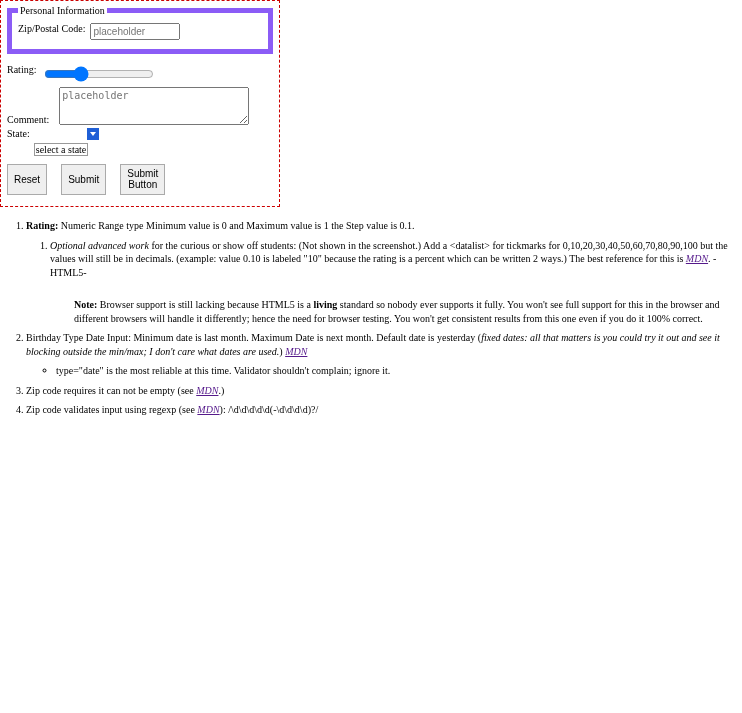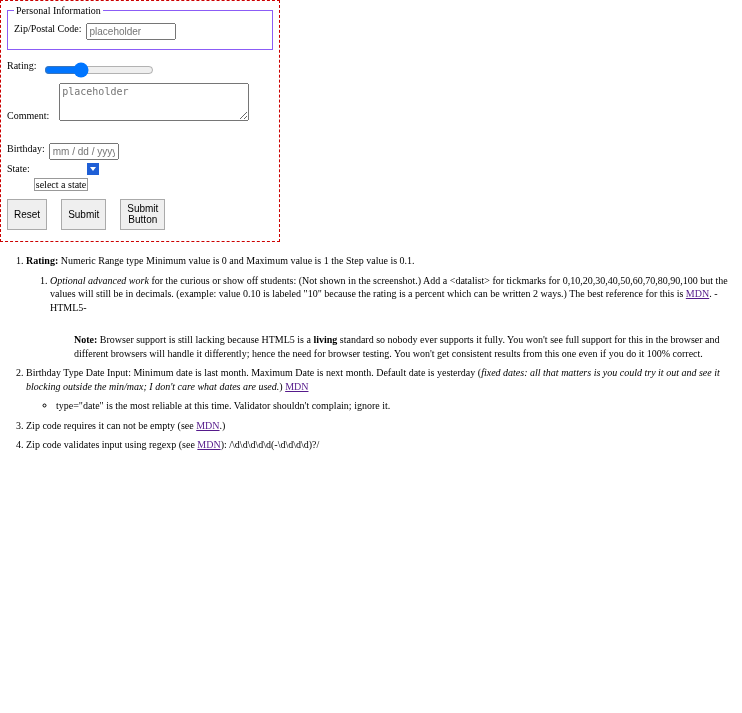--- a/index.html
+++ b/index.html
@@ -11,21 +11,21 @@
   color: #000;
   width: 742px;
 }
 .form-area {
   border: 1px dashed #cc0000;
   width: 280px;
   padding: 4px 6px 8px 6px;
   margin-bottom: 12px;
 }
 fieldset {
-  border: 1px solid #8b5cf6;
+  border: 5px solid #8b5cf6;
   margin: 0 0 6px 0;
   padding: 4px 6px 6px 6px;
 }
 legend {
   font-size: 10px;
   padding: 0 2px;
 }
 label { font-size: 10px; }
 input[type="text"] {
   font-size: 10px;
@@ -75,21 +75,21 @@
 }
 .submit-button-big {
   padding: 4px 6px;
   line-height: 1.05;
   white-space: pre;
 }
 ol { padding-left: 26px; margin: 6px 0; }
 ol ol, ol ul { padding-left: 24px; }
 li { margin: 6px 0; font-size: 10px; line-height: 1.35; }
 .ital { font-style: italic; }
-a { color: #551A8B; text-decoration: underline; }
+a { color: #551A8B; text-decoration: underline; font-style: italic; }
 .note-indent { margin: 19px 0 6px 24px; font-size: 10px; line-height:1.35; }
 .circle-list { list-style-type: circle; margin: 4px 0; padding-left: 30px; }
 .personal-fieldset { margin-bottom: 10px; }
 .mailing-fieldset { margin-top: 6px; }
 .birthday-row { margin-top: 22px; }
 .fieldset-row { display:block; margin:2px 0; }
 </style>
 </head>
 <body>
 
@@ -108,24 +108,20 @@
     <span class="row-label">Rating:</span>
     <input type="range" min="0" max="1" step="0.1" value="0.3" style="">
   </div>
 
   <div class="row comment-row">
     <span class="row-label">Comment:</span>
     <textarea placeholder="placeholder" style=""></textarea>
   </div>
 
 
-  <div class="row birthday-row">
-    <span class="row-label">Birthday:</span>
-    <input type="text" class="date-input" placeholder="mm / dd / yyyy" style="">
-  </div>
 
   <div class="row">
     <span class="row-label">State:</span>
     <span class="state-select"><span>select a state</span></span>
       <span class="state-arrow"></span>
   </div>
 
   <div class="row btn-row">
     <input type="reset" value="Reset" style="">
     <input type="submit" value="Submit" style="">

